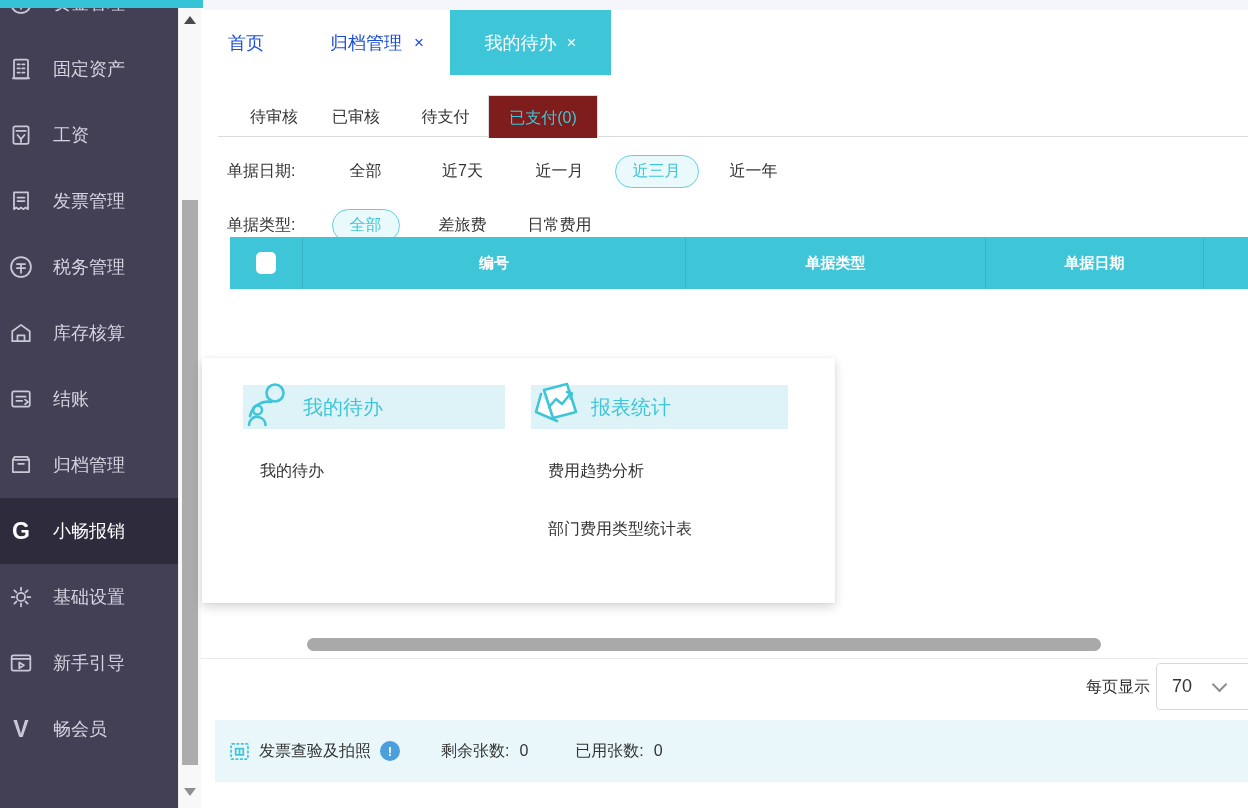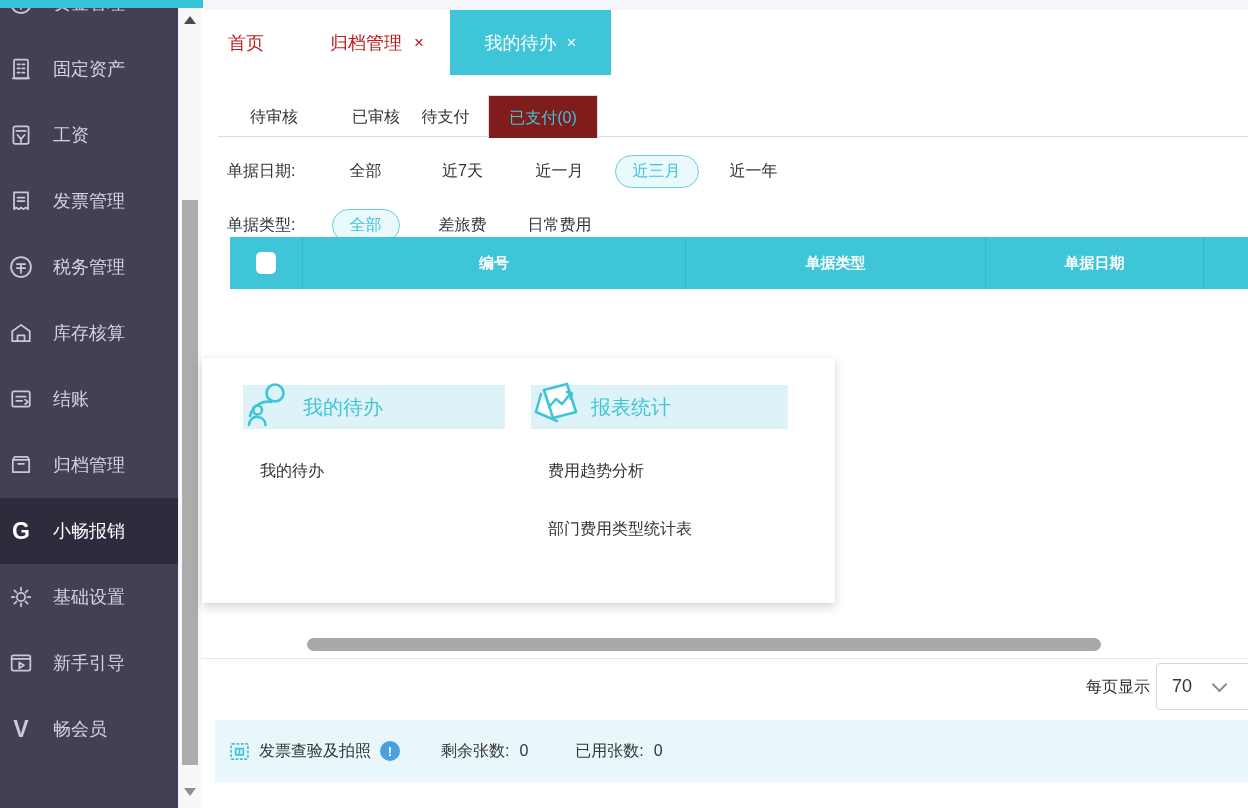--- a/index.html
+++ b/index.html
@@ -22,32 +22,32 @@
   .sb-down { position:absolute; bottom:12px; left:5px; width:0; height:0; border-left:6px solid transparent; border-right:6px solid transparent; border-top:8px solid #8f8f8f; cursor:pointer; }
   .sb-thumb { position:absolute; left:3px; top:200px; width:16px; height:565px; background:#acacac; cursor:pointer; }
   .top-strip-cyan { position:absolute; left:0; top:0; width:203px; height:8px; background:#35c4d7; z-index:40; }
 
   
   .content { position:absolute; left:201px; top:0; width:1047px; height:808px; background:#fff; }
   .content-top-strip { position:absolute; left:2px; top:0; right:0; height:10px; background:#f5f6fa; }
 
   
   .tabbar { position:absolute; left:0; top:10px; height:78px; width:100%; }
-  .tab { position:absolute; top:0; height:65px; display:flex; align-items:center; font-size:18px; color:#b91c1c; cursor:pointer; }
+  .tab { position:absolute; top:0; height:65px; display:flex; align-items:center; font-size:18px; color:#1d4ed8; cursor:pointer; }
   .tab-home { left:27px; }
   .tab-archive { left:129px; }
   .tab-close { margin-left:12px; font-size:17px; }
   .tab-active { left:249px; width:161px; background:#3ec5d7; color:#fff; justify-content:center; }
   .tab-active .tab-close { margin-left:10px; }
 
   
   .subtabs { position:absolute; left:0; top:95px; width:100%; height:43px; }
   .subtab-underline { position:absolute; left:17px; right:0; bottom:1px; border-bottom:1px solid #dcdcdc; }
   .subtab { position:absolute; top:1px; height:42px; line-height:42px; font-size:16px; color:#333; cursor:pointer; text-align:center; }
-  .subtab1 { left:46px; width:54px; } .subtab2 { left:148px; width:54px; } .subtab3 { left:217px; width:55px; }
+  .subtab1 { left:46px; width:54px; } .subtab2 { left:128px; width:54px; } .subtab3 { left:217px; width:55px; }
   .subtab-active { left:287px; width:110px; top:0; height:43px; line-height:43px; background:#7f1d1d; border:1px solid #dcdcdc; border-bottom:none; color:#3ec5d7; z-index:2; }
 
   
   .filter-row { position:absolute; left:0; width:100%; height:42px; display:flex; align-items:center; }
   .fr1 { top:150px; } .fr2 { top:204px; }
   .filter-label { width:116px; padding-left:26px; font-size:16px; color:#333; }
   .filter-opt { width:97px; text-align:center; font-size:16px; color:#333; cursor:pointer; }
   .pill { display:inline-block; border:1px solid #62cfdf; background:#eafafc; color:#3ec5d7; border-radius:17px; padding:5px 17px; }
 
   

